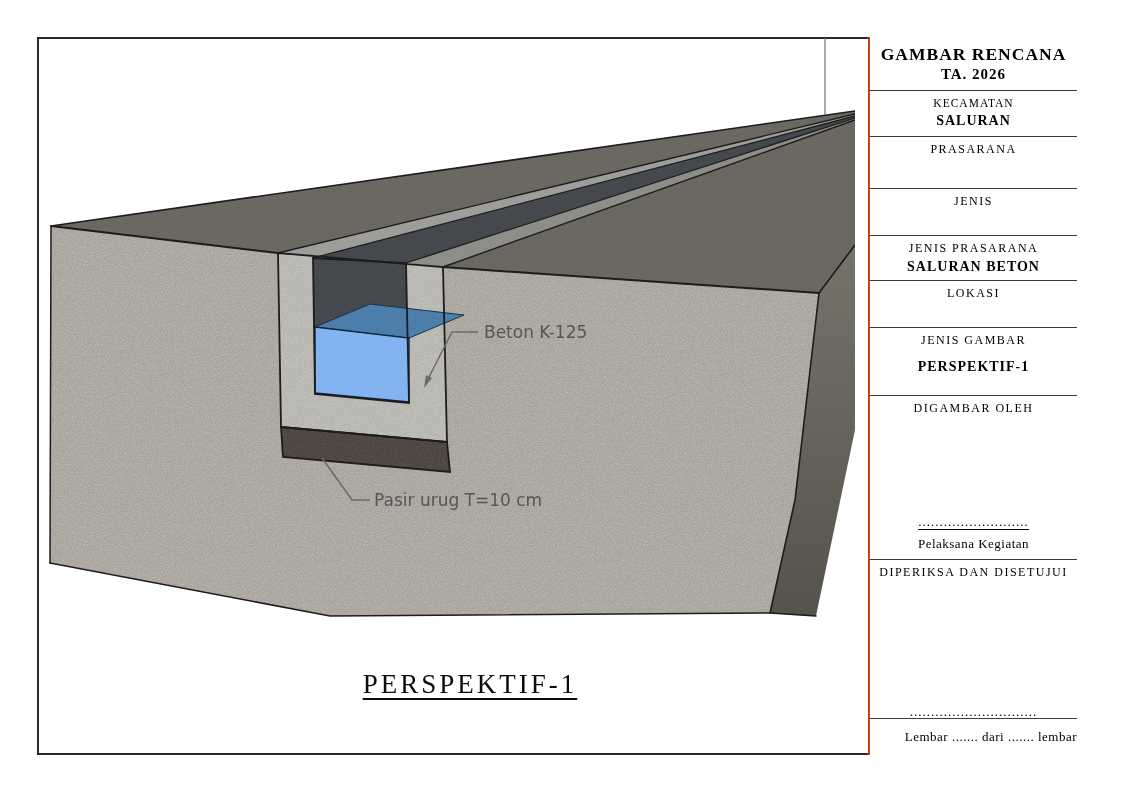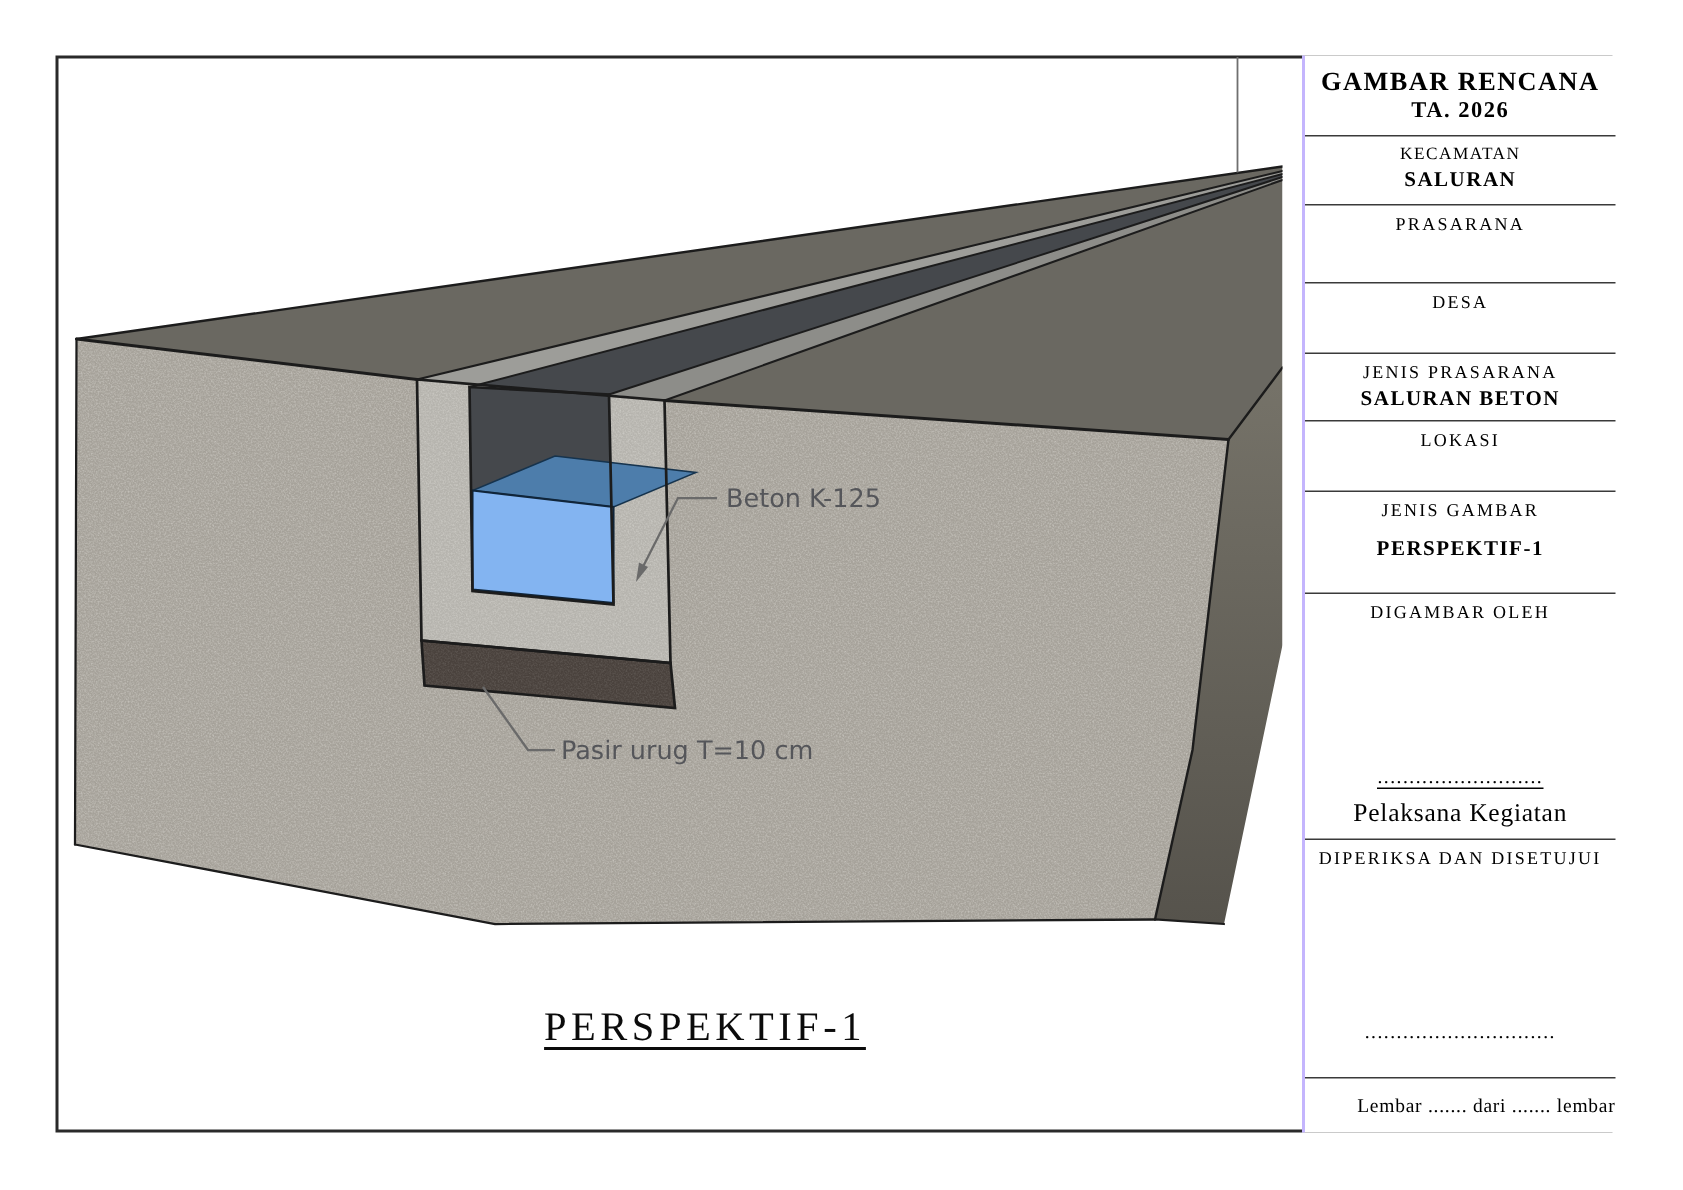--- a/index.html
+++ b/index.html
@@ -10,33 +10,33 @@
          border:2px solid #2a2a2a;box-sizing:border-box;}
   
   #draw{position:absolute;left:37px;top:37px;}
   .svg-label{font-family:"DejaVu Sans",sans-serif;font-size:17px;fill:#55565a;}
   
   #view-title{position:absolute;left:352px;top:669px;width:236px;text-align:center;
       font-family:"Liberation Serif",serif;font-size:27px;letter-spacing:3px;color:#0b0b0b;
       text-decoration:underline;text-underline-offset:5px;}
   
   #titleblock{position:absolute;left:868px;top:37px;width:209px;height:718px;
-      border-left:2px solid #c4b5fd;box-sizing:border-box;display:flex;flex-direction:column;
+      border-left:2px solid #c2410c;box-sizing:border-box;display:flex;flex-direction:column;
       background:#fff;color:#000;}
   .tb-row{box-sizing:border-box;border-bottom:1.5px solid #3a3a3a;text-align:center;
       display:flex;flex-direction:column;align-items:center;padding-top:5px;}
   .tb-row:last-child{border-bottom:none;}
   .tb-label{font-size:12px;letter-spacing:1.5px;line-height:1.25;}
   .tb-label-sm{font-size:11.5px;letter-spacing:1px;}
   .tb-value{font-size:14px;font-weight:bold;letter-spacing:1px;margin-top:3px;}
   .tb-h1{font-size:17.5px;font-weight:bold;letter-spacing:1px;margin-top:2px;}
   .tb-h2{font-size:15px;font-weight:bold;letter-spacing:1px;margin-top:1px;}
   .tb-dots{font-size:13px;letter-spacing:1px;line-height:1;}
   .tb-dots.underlined{border-bottom:1.2px solid #000;padding-bottom:1px;}
-  .tb-caption{font-size:17px;letter-spacing:0.5px;margin-top:6px;}
+  .tb-caption{font-size:13px;letter-spacing:0.5px;margin-top:6px;}
   .push-down{margin-top:auto;}
   #tb-footer{flex-direction:row;justify-content:flex-end;align-items:center;
       font-size:13px;letter-spacing:0.5px;padding-top:0;}
 </style>
 </head>
 <body>
 
 <div id="sheet">
 
   <div id="frame"></div>
@@ -138,21 +138,21 @@
       <div class="tb-label tb-label-sm">KECAMATAN</div>
       <div class="tb-value">SALURAN</div>
     </div>
 
     <div class="tb-row" style="height:52px">
       <div class="tb-label">PRASARANA</div>
       <div class="tb-value"></div>
     </div>
 
     <div class="tb-row" style="height:47px">
-      <div class="tb-label">DESA</div>
+      <div class="tb-label">JENIS</div>
       <div class="tb-value"></div>
     </div>
 
     <div class="tb-row" style="height:45px">
       <div class="tb-label">JENIS PRASARANA</div>
       <div class="tb-value">SALURAN BETON</div>
     </div>
 
     <div class="tb-row" style="height:47px">
       <div class="tb-label">LOKASI</div>
@@ -163,21 +163,21 @@
       <div class="tb-label">JENIS GAMBAR</div>
       <div class="tb-value" style="margin-top:11px">PERSPEKTIF-1</div>
     </div>
 
     <div class="tb-row" style="height:164px;padding-bottom:7px">
       <div class="tb-label">DIGAMBAR OLEH</div>
       <div class="tb-dots underlined push-down">..........................</div>
       <div class="tb-caption">Pelaksana Kegiatan</div>
     </div>
 
-    <div class="tb-row" style="height:159px;padding-bottom:24px">
+    <div class="tb-row" style="height:159px;">
       <div class="tb-label">DIPERIKSA DAN DISETUJUI</div>
       <div class="tb-dots push-down">..............................</div>
     </div>
 
     <div class="tb-row" id="tb-footer" style="height:36px">
       <div>Lembar ....... dari ....... lembar</div>
     </div>
 
   </div>
 </div>

